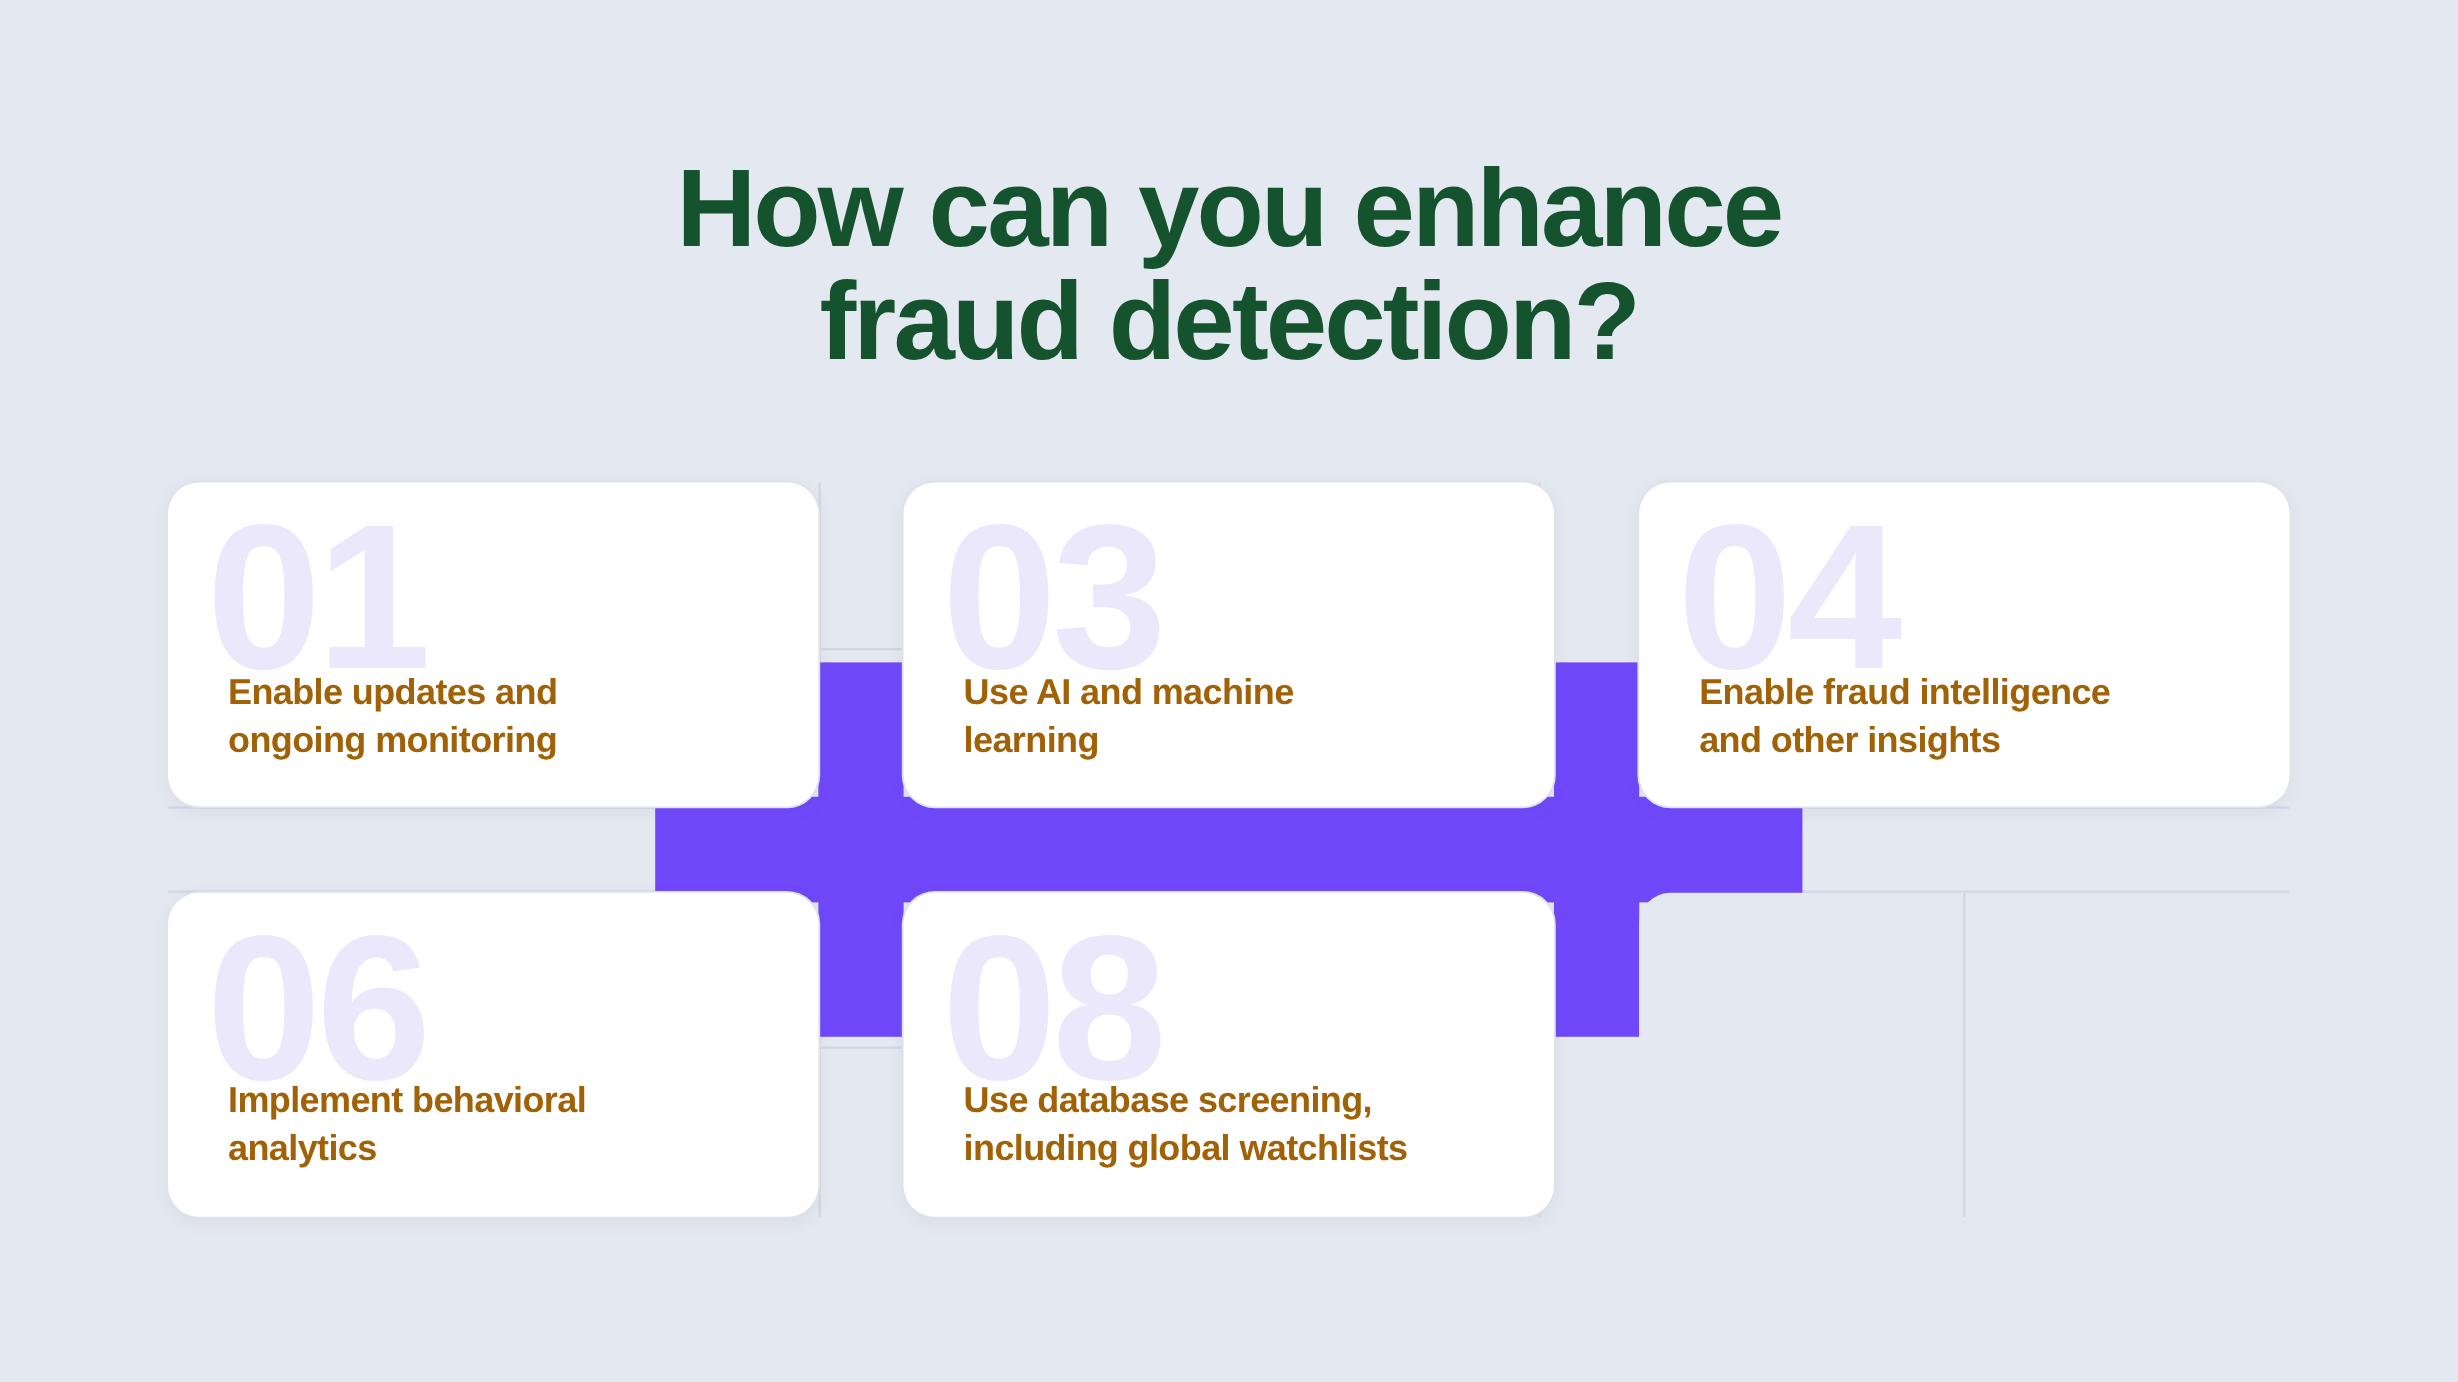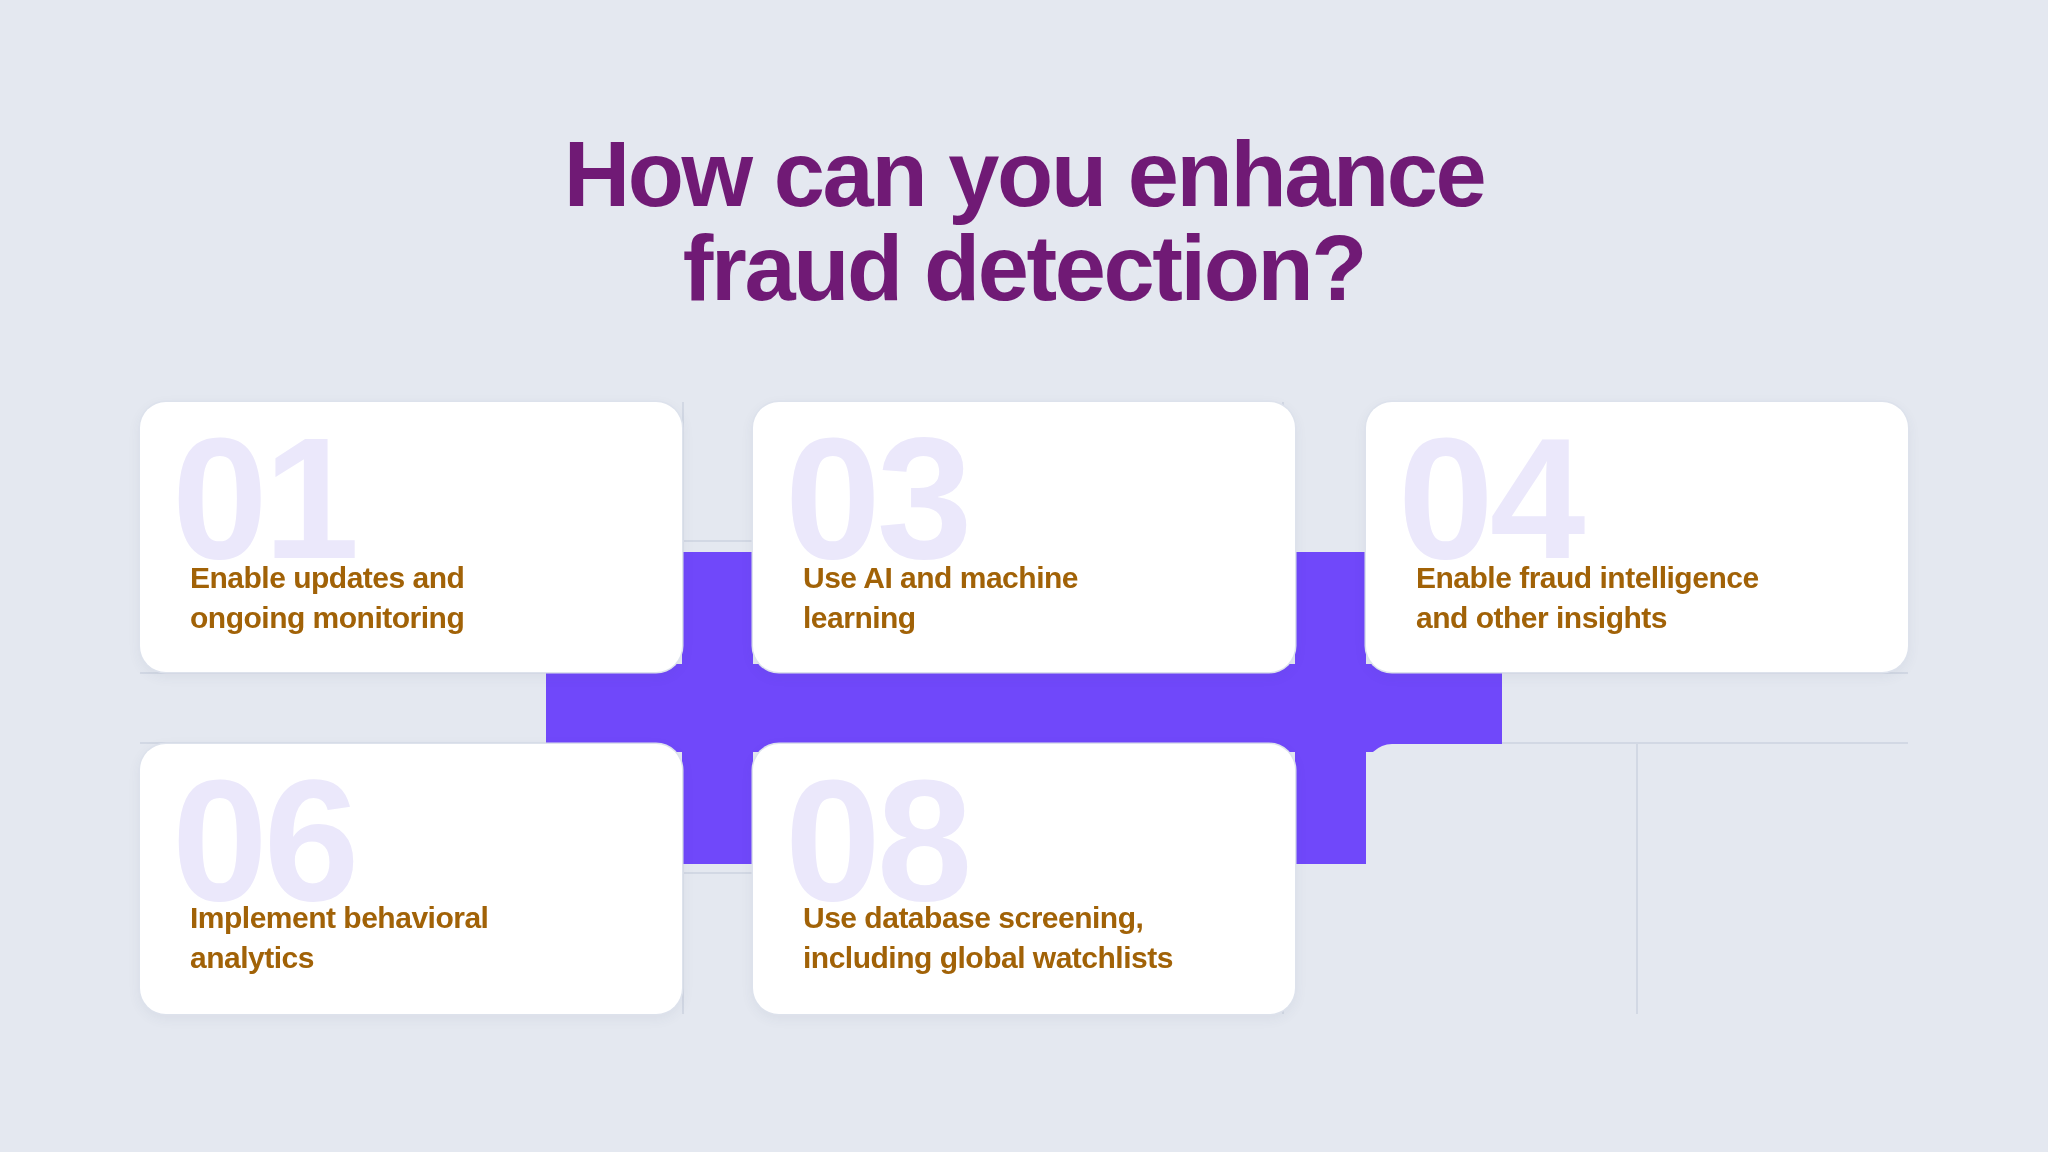--- a/index.html
+++ b/index.html
@@ -31,21 +31,21 @@
     width: 2048px;
     text-align: center;
   }
 
   .title {
     font-family: "Liberation Sans", sans-serif;
     font-size: 92px;
     line-height: 1.02;
     font-weight: 700;
     letter-spacing: -2.4px;
-    color: #701a75;
+    color: #14532d;
     white-space: pre-line;
   }
 
   
   .grid-region {
     position: absolute;
     left: 140px;
     top: 402px;
     width: 1768px;
     height: 612px;

